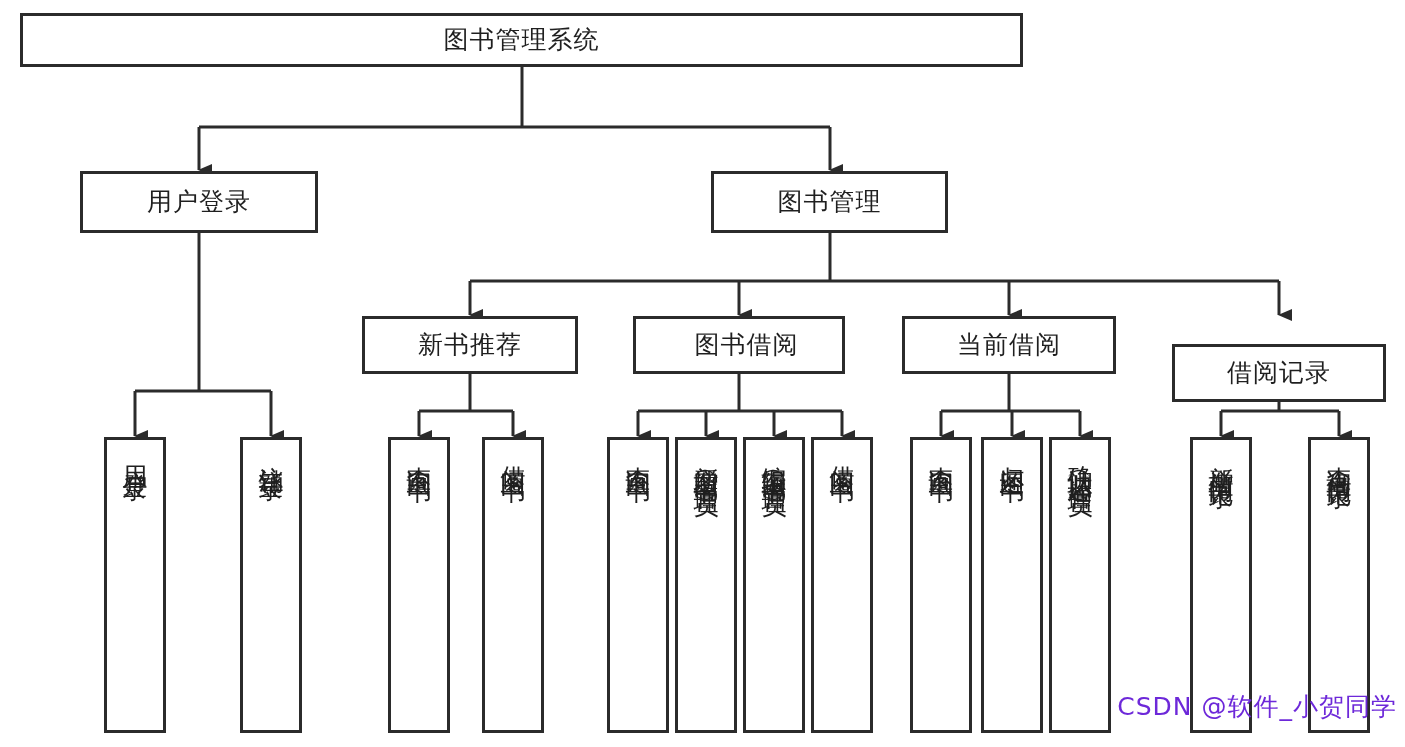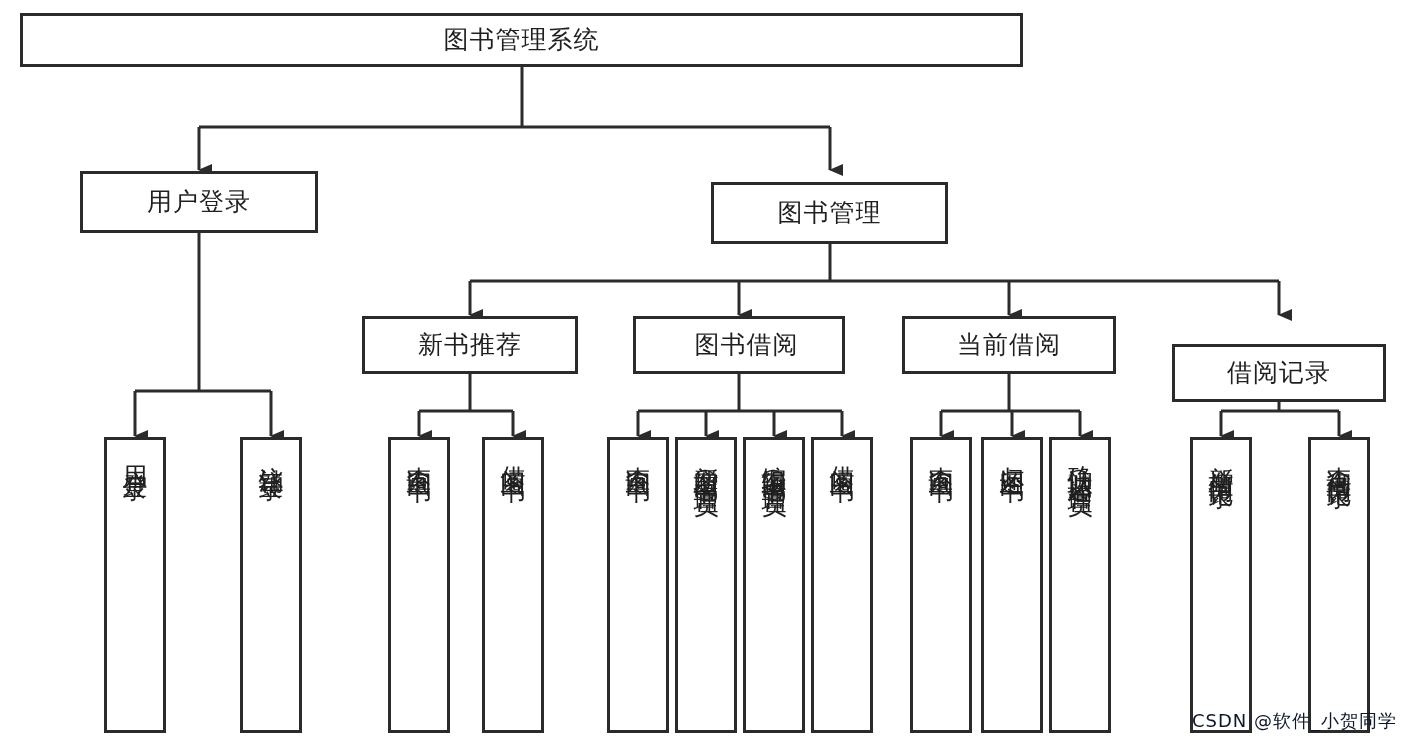--- a/index.html
+++ b/index.html
@@ -54,23 +54,23 @@
     writing-mode:vertical-rl;
     text-orientation:upright;
     font-size:25px;
     letter-spacing:4px;
     line-height:1;
     white-space:nowrap;
   }
   .watermark{
     position:absolute;
     right:8px;
-    bottom:14px;
-    font-size:18px;
-    color:#0f172a;
+    bottom:24px;
+    font-size:25px;
+    color:#6d28d9;
     letter-spacing:1px;
     white-space:nowrap;
     z-index:5;
   }
 </style>
 </head>
 <body>
 
 <div id="canvas">
 
@@ -117,21 +117,21 @@
       </g>
   </svg>
 
   <div class="node h root" style="left: 20px; top: 13px; width: 1003px; height: 54px;">
     <span class="node-label">图书管理系统</span>
   </div>
 
   <div class="node h" style="left: 80px; top: 171px; width: 238px; height: 62px;">
     <span class="node-label">用户登录</span>
   </div>
-  <div class="node h" style="left: 711px; top: 182px; width: 237px; height: 62px;">
+  <div class="node h" style="left: 711px; top: 171px; width: 237px; height: 62px;">
     <span class="node-label">图书管理</span>
   </div>
 
   <div class="node h" style="left: 362px; top: 316px; width: 216px; height: 58px;">
     <span class="node-label">新书推荐</span>
   </div>
   <div class="node h" style="left: 633px; top: 316px; width: 212px; height: 58px; padding-left: 15px;">
     <span class="node-label">图书借阅</span>
   </div>
   <div class="node h" style="left: 902px; top: 316px; width: 214px; height: 58px; align-items: center;">

